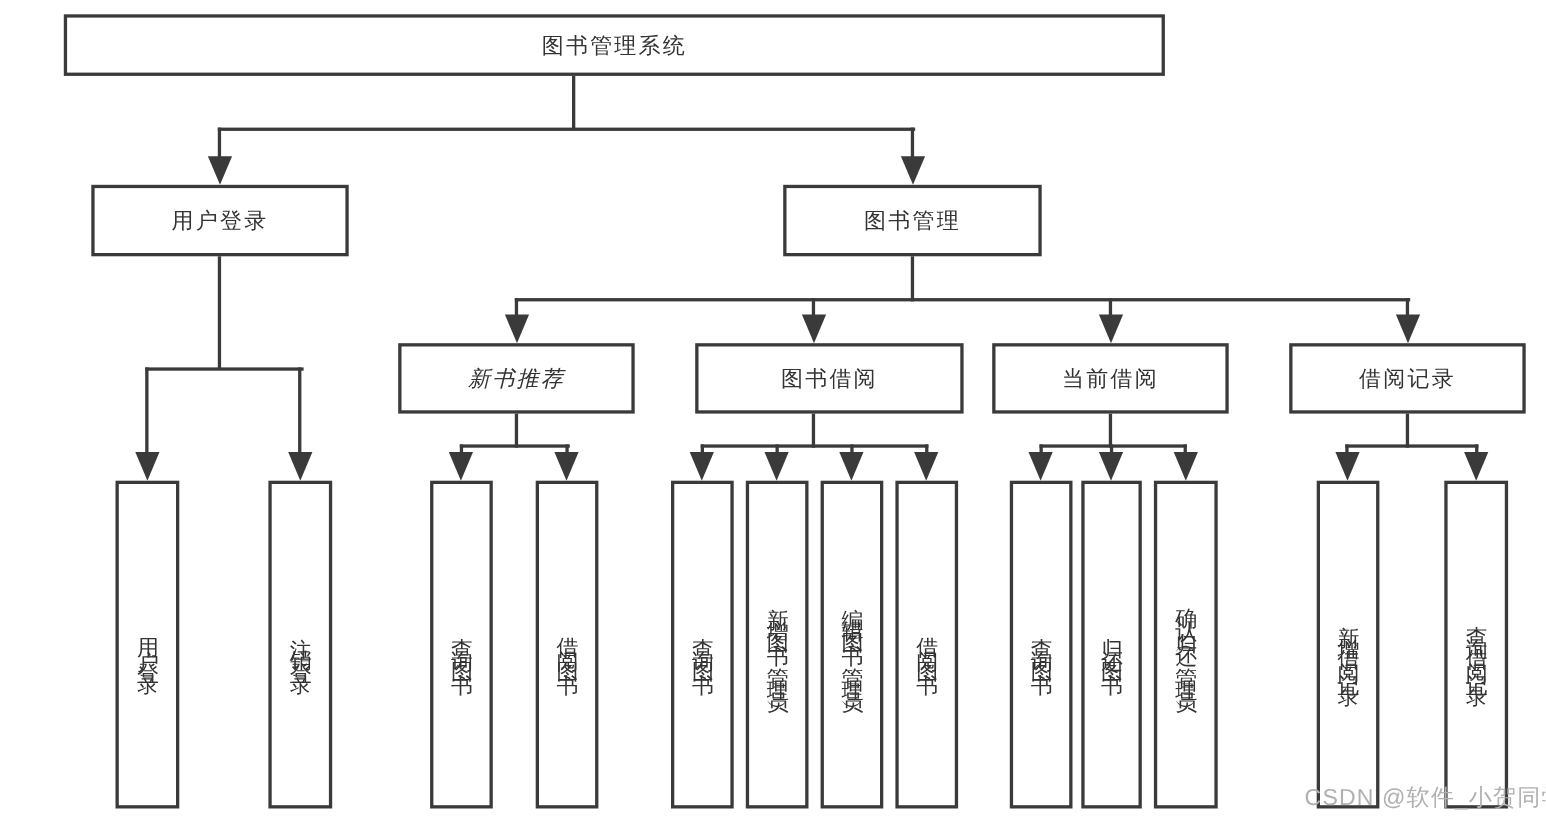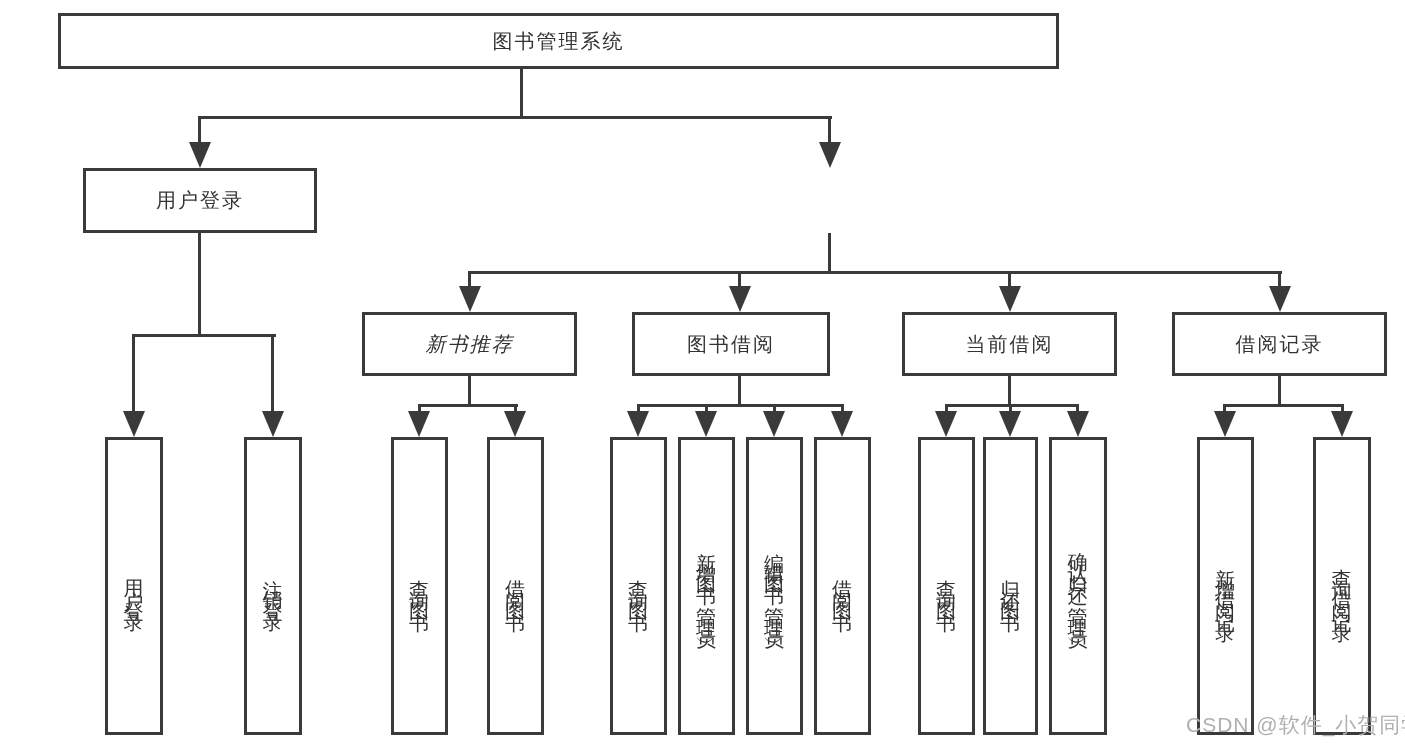--- a/index.html
+++ b/index.html
@@ -58,20 +58,23 @@
 
   <div class="hl" style="left:198px;top:116px;width:634px;"></div>
   <div class="vl" style="left:198px;top:116px;height:30px;"></div>
   <div class="ar" style="left:189px;top:142px;"></div>
   <div class="vl" style="left:828px;top:116px;height:30px;"></div>
   <div class="ar" style="left:819px;top:142px;"></div>
 
   <div class="box" style="left:83px;top:168px;width:234px;height:65px;">
     <span>用户登录</span>
   </div>
+  <div class="box" style="left:712px;top:168px;width:235px;height:65px;">
+    <span>图书管理</span>
+  </div>
 
   <div class="vl" style="left:198px;top:233px;height:103px;"></div>
   <div class="hl" style="left:132px;top:334px;width:144px;"></div>
   <div class="vl" style="left:132px;top:334px;height:80px;"></div>
   <div class="ar" style="left:123px;top:411px;"></div>
   <div class="vl" style="left:271px;top:334px;height:80px;"></div>
   <div class="ar" style="left:262px;top:411px;"></div>
 
   <div class="vl" style="left:828px;top:233px;height:41px;"></div>
   <div class="hl" style="left:468px;top:271px;width:814px;"></div>
@@ -80,21 +83,21 @@
   <div class="vl" style="left:738px;top:271px;height:18px;"></div>
   <div class="ar" style="left:729px;top:286px;"></div>
   <div class="vl" style="left:1008px;top:271px;height:18px;"></div>
   <div class="ar" style="left:999px;top:286px;"></div>
   <div class="vl" style="left:1278px;top:271px;height:18px;"></div>
   <div class="ar" style="left:1269px;top:286px;"></div>
 
   <div class="box" style="left:362px;top:312px;width:215px;height:64px;font-style:italic;">
     <span>新书推荐</span>
   </div>
-  <div class="box" style="left:632px;top:312px;width:198px;height:64px;justify-content:center;">
+  <div class="box" style="left:632px;top:312px;width:244px;height:64px;justify-content:center;">
     <span>图书借阅</span>
   </div>
   <div class="box" style="left:1172px;top:312px;width:215px;height:64px;">
     <span>借阅记录</span>
   </div>
   <div class="box" style="left:902px;top:312px;width:215px;height:64px;">
     <span>当前借阅</span>
   </div>
 
   <div class="vl" style="left:468px;top:376px;height:31px;"></div>

